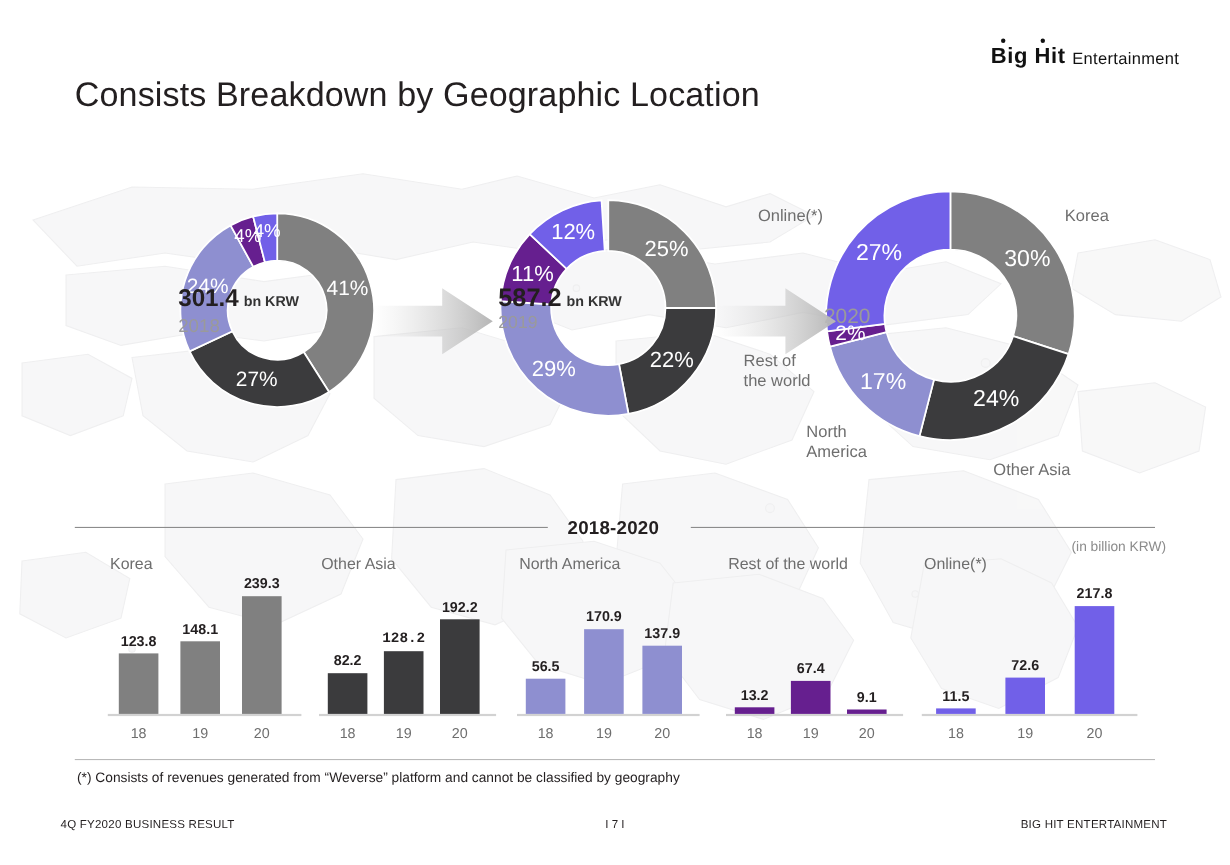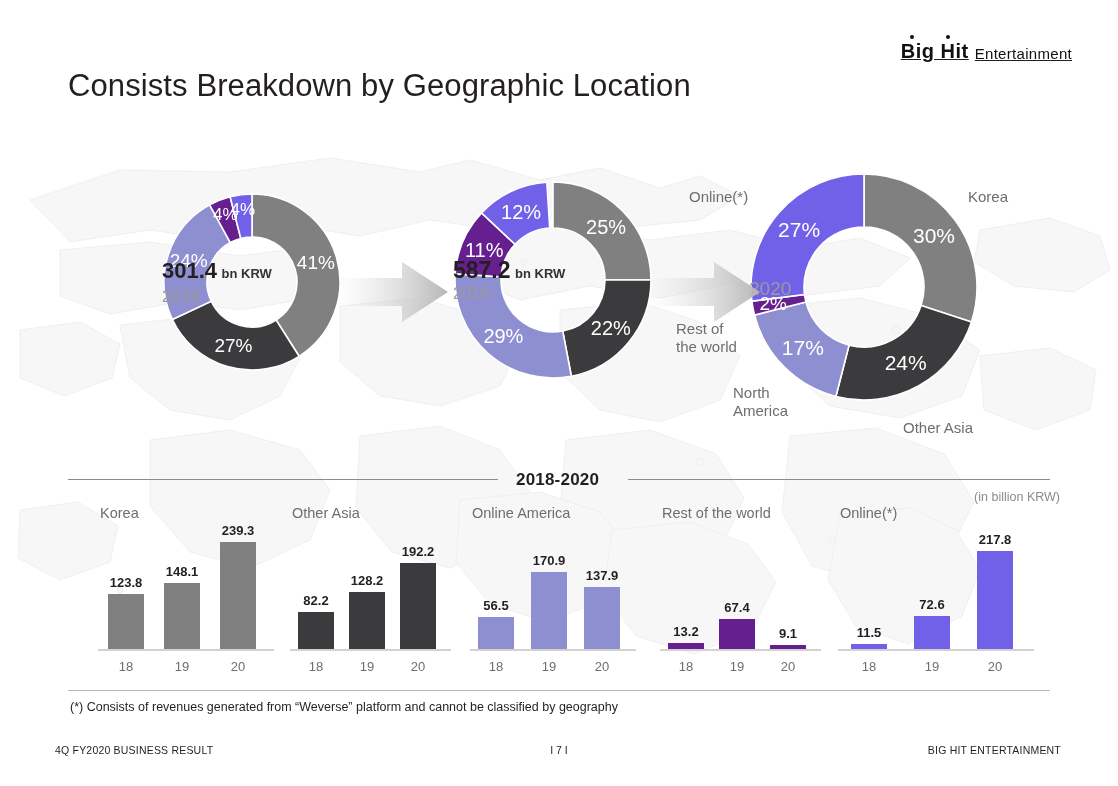--- a/index.html
+++ b/index.html
@@ -10,21 +10,21 @@
     color:#231f20;
     overflow:hidden;
     position:relative;
   }
   #slide{position:absolute;inset:0;width:1118px;height:786px;overflow:hidden;background:#fff;}
 
   
   #worldmap{position:absolute;left:0;top:110px;width:1118px;height:570px;opacity:.55;}
 
   
-  .logo{position:absolute;right:46px;top:22px;height:40px;display:flex;align-items:flex-end;text-decoration:underline;}
+  .logo{position:absolute;right:46px;top:22px;height:40px;display:flex;align-items:flex-end;}
   .logo-big{font-weight:bold;font-size:20px;letter-spacing:.5px;line-height:1;color:#111;}
   .logo-ent{font-size:15px;letter-spacing:.3px;line-height:1;color:#111;margin-left:6px;margin-bottom:1px;}
   .logo-dots{position:absolute;top:-6px;left:9px;width:60px;height:8px;}
   .logo-dots i{position:absolute;width:4px;height:4px;background:#111;border-radius:50%;display:block;}
 
   
   .page-title{position:absolute;left:68px;top:68px;font-size:31px;font-weight:400;color:#231f20;letter-spacing:.1px;}
 
   
   .donut-wrap{position:absolute;}
@@ -191,28 +191,28 @@
         <div class="bar-val" style="left: 140px; top: 28px;">239.3</div>
         <div class="bar-tick" style="left: 140px; top: 164px;">20</div>
       </div>
       <div class="bargroup" style="left: 290px; top: 495px; width: 175px; height: 190px;">
         <div class="bg-title" style="left: 2px; top: 10px;">Other Asia</div>
         <div class="baseline" style="left: 0px; top: 154px; width: 161px;"></div>
         <div class="bar" style="left: 8px; top: 117px; width: 36px; height: 37px; background: rgb(59, 59, 61);"></div>
         <div class="bar-val" style="left: 26px; top: 98px;">82.2</div>
         <div class="bar-tick" style="left: 26px; top: 164px;">18</div>
         <div class="bar" style="left: 59px; top: 97px; width: 36px; height: 57px; background: rgb(59, 59, 61);"></div>
-        <div class="bar-val" style="left: 77px; top: 78px;">128.2</div>
+        <div class="bar-val" style="left: 77px; top: 78px; font-family: Liberation Mono, monospace;">128.2</div>
         <div class="bar-tick" style="left: 77px; top: 164px;">19</div>
         <div class="bar" style="left: 110px; top: 68px; width: 36px; height: 86px; background: rgb(59, 59, 61);"></div>
         <div class="bar-val" style="left: 128px; top: 49px;">192.2</div>
         <div class="bar-tick" style="left: 128px; top: 164px;">20</div>
       </div>
       <div class="bargroup" style="left: 470px; top: 495px; width: 180px; height: 190px;">
-        <div class="bg-title" style="left: 2px; top: 10px;">Online America</div>
+        <div class="bg-title" style="left: 2px; top: 10px;">North America</div>
         <div class="baseline" style="left: 0px; top: 154px; width: 166px;"></div>
         <div class="bar" style="left: 8px; top: 122px; width: 36px; height: 32px; background: rgb(142, 143, 208);"></div>
         <div class="bar-val" style="left: 26px; top: 103px;">56.5</div>
         <div class="bar-tick" style="left: 26px; top: 164px;">18</div>
         <div class="bar" style="left: 61px; top: 77px; width: 36px; height: 77px; background: rgb(142, 143, 208);"></div>
         <div class="bar-val" style="left: 79px; top: 58px;">170.9</div>
         <div class="bar-tick" style="left: 79px; top: 164px;">19</div>
         <div class="bar" style="left: 114px; top: 92px; width: 36px; height: 62px; background: rgb(142, 143, 208);"></div>
         <div class="bar-val" style="left: 132px; top: 73px;">137.9</div>
         <div class="bar-tick" style="left: 132px; top: 164px;">20</div>

